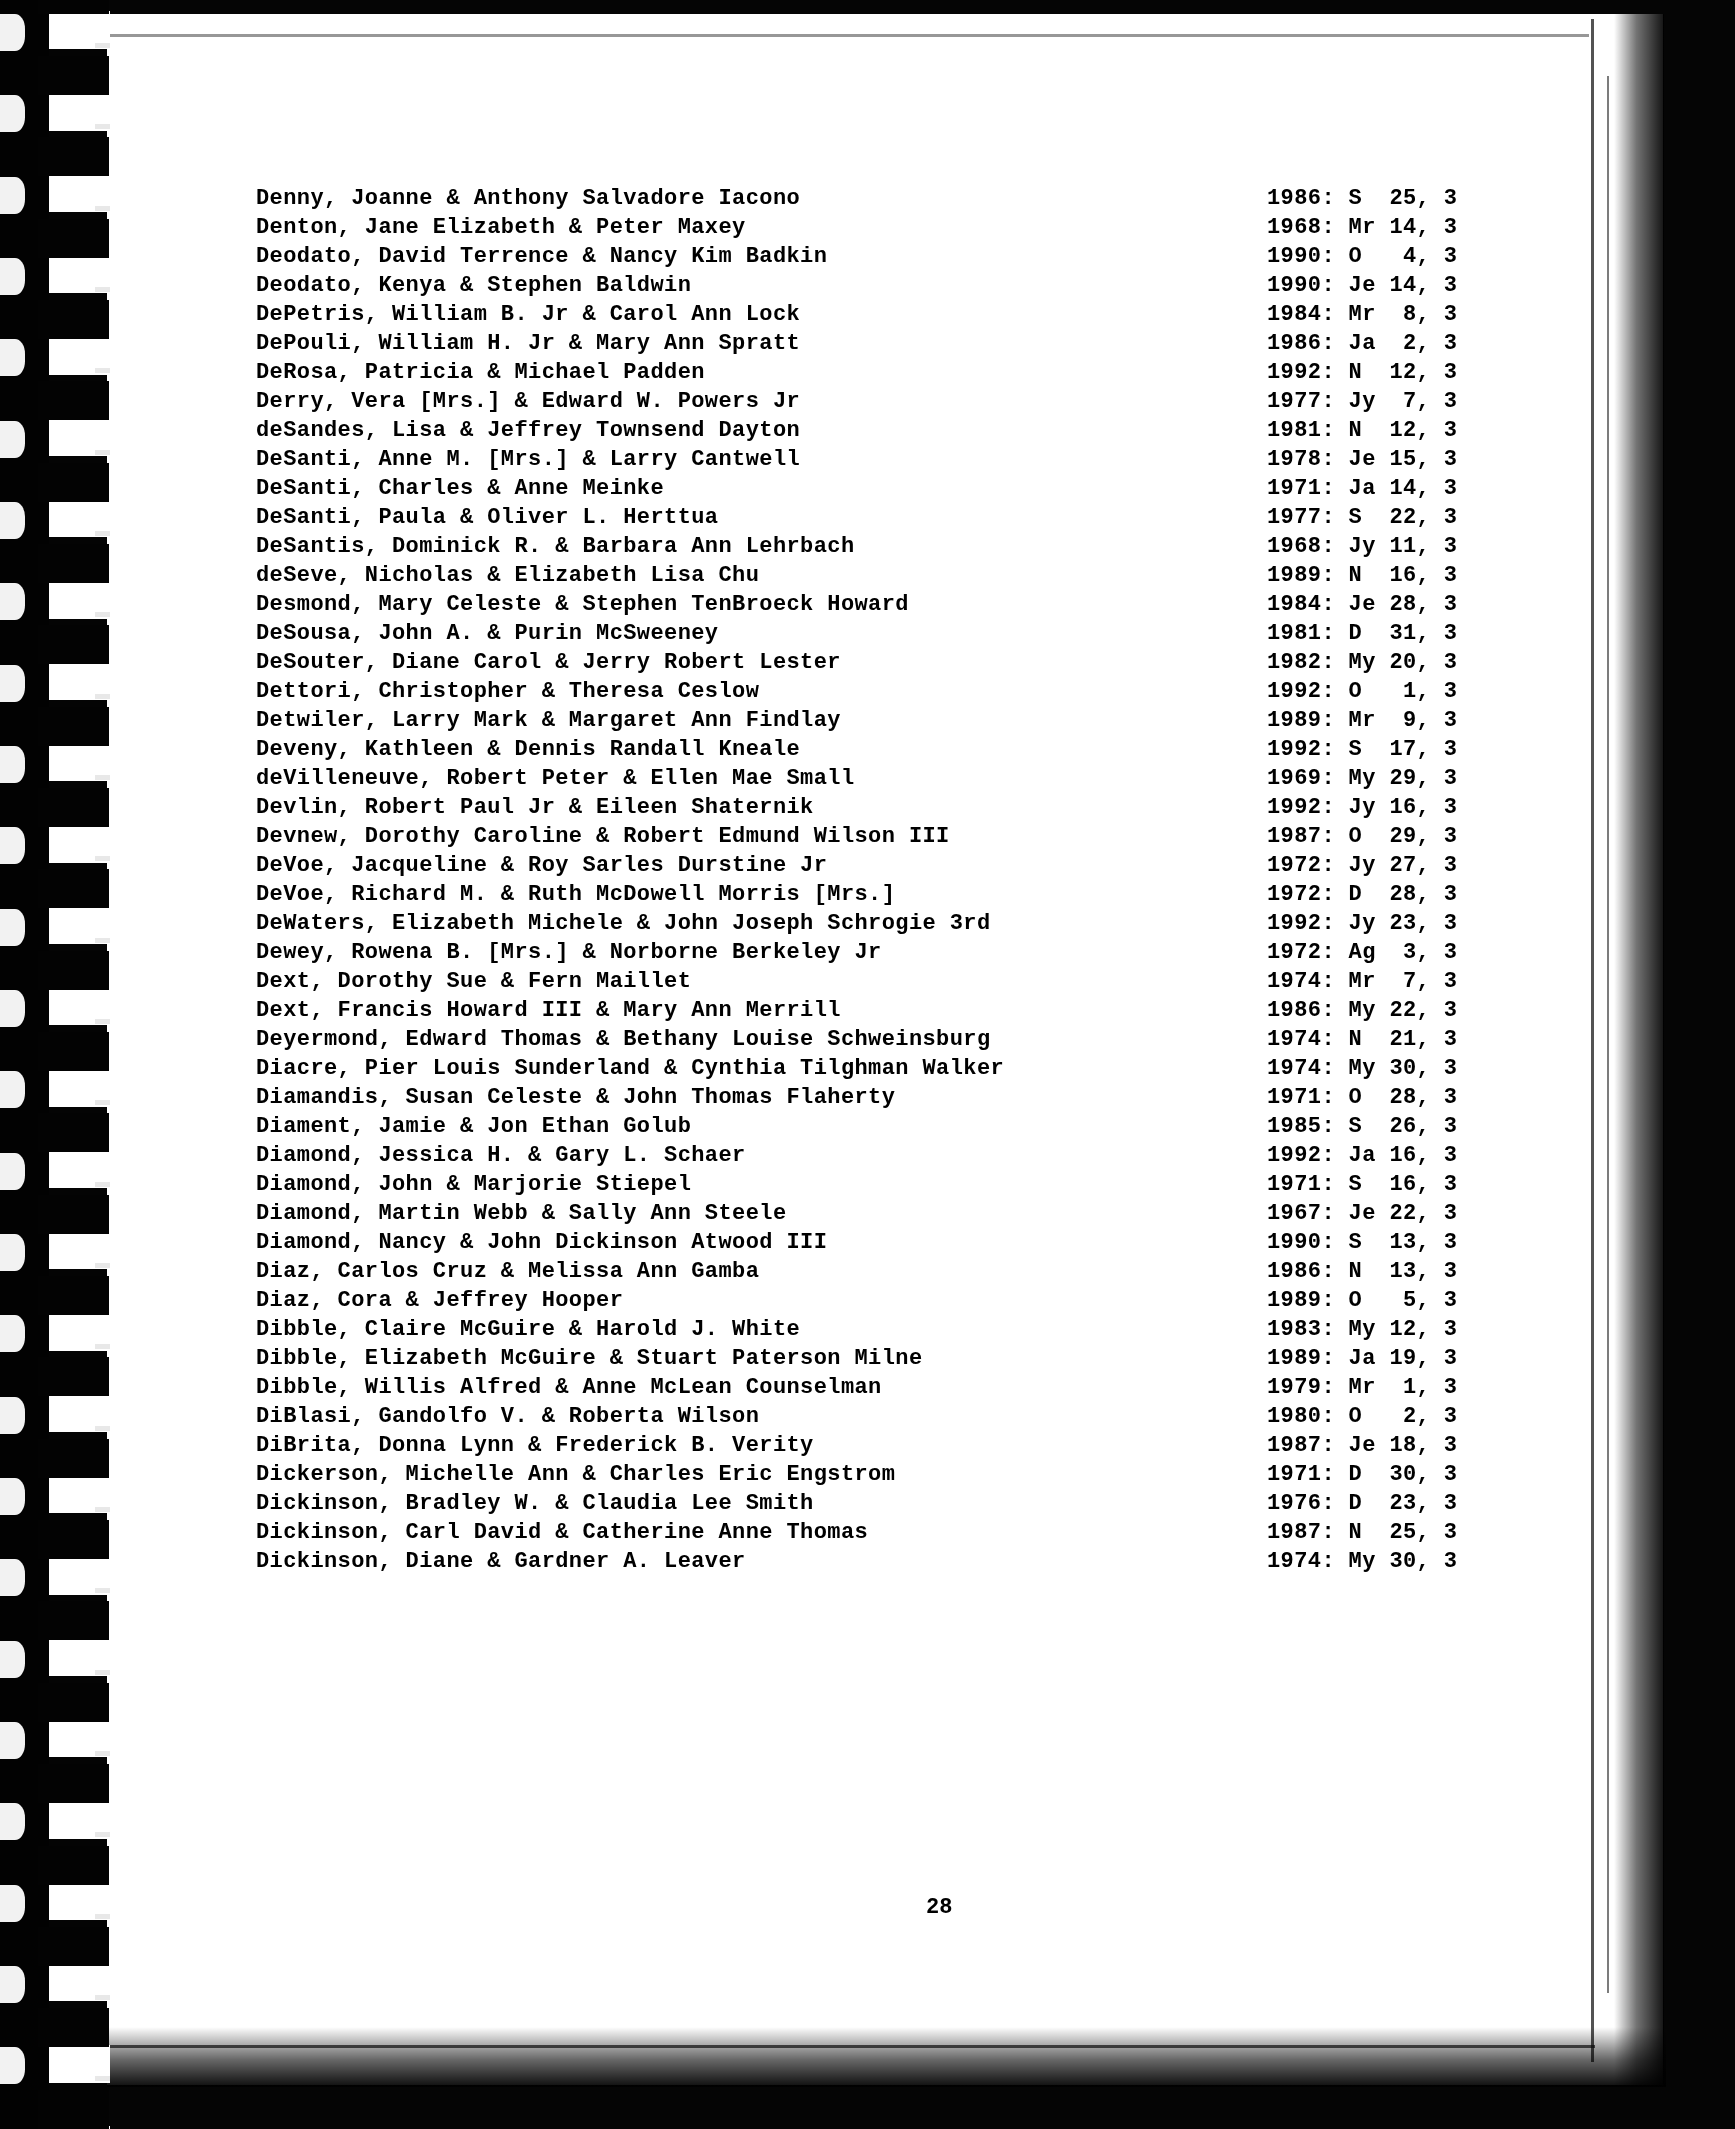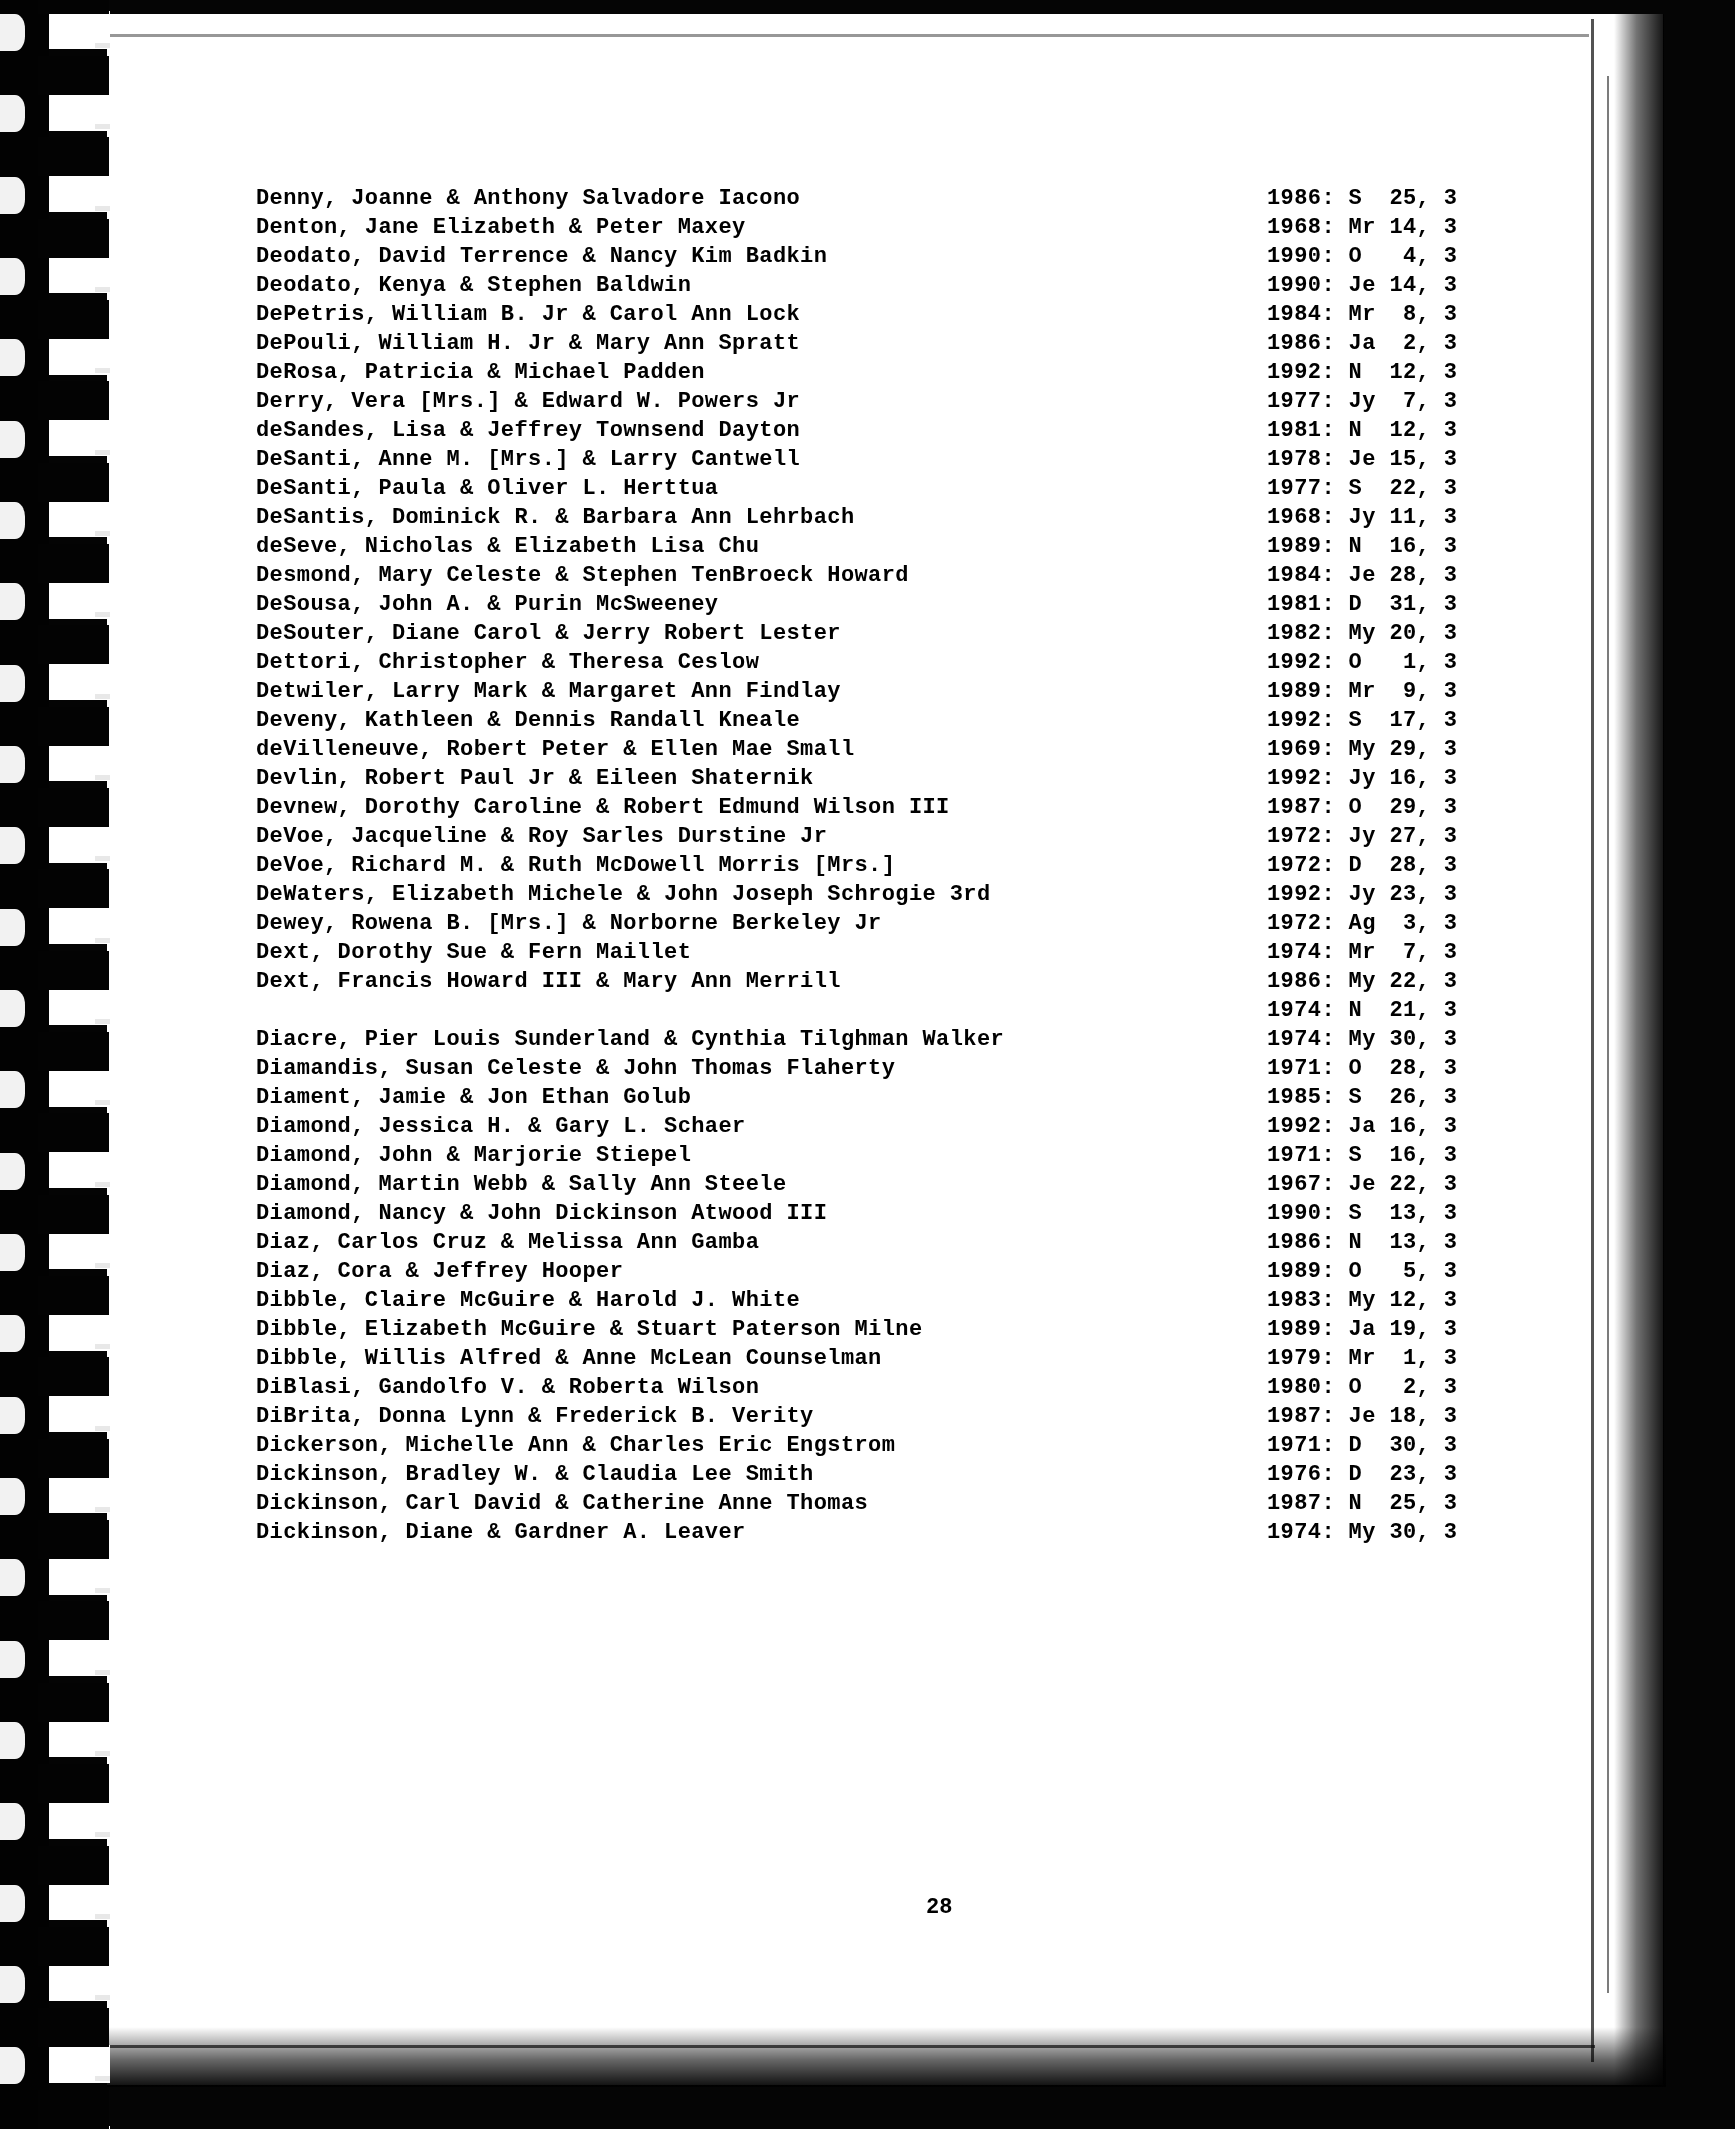--- a/index.html
+++ b/index.html
@@ -314,39 +314,40 @@
         <div class="entry-row"><span class="entry-name">Denny, Joanne &amp; Anthony Salvadore Iacono</span><span class="entry-date">1986: S  25, 3</span></div>
         <div class="entry-row"><span class="entry-name">Denton, Jane Elizabeth &amp; Peter Maxey</span><span class="entry-date">1968: Mr 14, 3</span></div>
         <div class="entry-row"><span class="entry-name">Deodato, David Terrence &amp; Nancy Kim Badkin</span><span class="entry-date">1990: O   4, 3</span></div>
         <div class="entry-row"><span class="entry-name">Deodato, Kenya &amp; Stephen Baldwin</span><span class="entry-date">1990: Je 14, 3</span></div>
         <div class="entry-row"><span class="entry-name">DePetris, William B. Jr &amp; Carol Ann Lock</span><span class="entry-date">1984: Mr  8, 3</span></div>
         <div class="entry-row"><span class="entry-name">DePouli, William H. Jr &amp; Mary Ann Spratt</span><span class="entry-date">1986: Ja  2, 3</span></div>
         <div class="entry-row"><span class="entry-name">DeRosa, Patricia &amp; Michael Padden</span><span class="entry-date">1992: N  12, 3</span></div>
         <div class="entry-row"><span class="entry-name">Derry, Vera [Mrs.] &amp; Edward W. Powers Jr</span><span class="entry-date">1977: Jy  7, 3</span></div>
         <div class="entry-row"><span class="entry-name">deSandes, Lisa &amp; Jeffrey Townsend Dayton</span><span class="entry-date">1981: N  12, 3</span></div>
         <div class="entry-row"><span class="entry-name">DeSanti, Anne M. [Mrs.] &amp; Larry Cantwell</span><span class="entry-date">1978: Je 15, 3</span></div>
+        <div class="entry-row"><span class="entry-name">DeSanti, Charles &amp; Anne Meinke</span><span class="entry-date">1971: Ja 14, 3</span></div>
         <div class="entry-row"><span class="entry-name">DeSanti, Paula &amp; Oliver L. Herttua</span><span class="entry-date">1977: S  22, 3</span></div>
         <div class="entry-row"><span class="entry-name">DeSantis, Dominick R. &amp; Barbara Ann Lehrbach</span><span class="entry-date">1968: Jy 11, 3</span></div>
         <div class="entry-row"><span class="entry-name">deSeve, Nicholas &amp; Elizabeth Lisa Chu</span><span class="entry-date">1989: N  16, 3</span></div>
         <div class="entry-row"><span class="entry-name">Desmond, Mary Celeste &amp; Stephen TenBroeck Howard</span><span class="entry-date">1984: Je 28, 3</span></div>
         <div class="entry-row"><span class="entry-name">DeSousa, John A. &amp; Purin McSweeney</span><span class="entry-date">1981: D  31, 3</span></div>
         <div class="entry-row"><span class="entry-name">DeSouter, Diane Carol &amp; Jerry Robert Lester</span><span class="entry-date">1982: My 20, 3</span></div>
         <div class="entry-row"><span class="entry-name">Dettori, Christopher &amp; Theresa Ceslow</span><span class="entry-date">1992: O   1, 3</span></div>
         <div class="entry-row"><span class="entry-name">Detwiler, Larry Mark &amp; Margaret Ann Findlay</span><span class="entry-date">1989: Mr  9, 3</span></div>
         <div class="entry-row"><span class="entry-name">Deveny, Kathleen &amp; Dennis Randall Kneale</span><span class="entry-date">1992: S  17, 3</span></div>
         <div class="entry-row"><span class="entry-name">deVilleneuve, Robert Peter &amp; Ellen Mae Small</span><span class="entry-date">1969: My 29, 3</span></div>
         <div class="entry-row"><span class="entry-name">Devlin, Robert Paul Jr &amp; Eileen Shaternik</span><span class="entry-date">1992: Jy 16, 3</span></div>
         <div class="entry-row"><span class="entry-name">Devnew, Dorothy Caroline &amp; Robert Edmund Wilson III</span><span class="entry-date">1987: O  29, 3</span></div>
         <div class="entry-row"><span class="entry-name">DeVoe, Jacqueline &amp; Roy Sarles Durstine Jr</span><span class="entry-date">1972: Jy 27, 3</span></div>
         <div class="entry-row"><span class="entry-name">DeVoe, Richard M. &amp; Ruth McDowell Morris [Mrs.]</span><span class="entry-date">1972: D  28, 3</span></div>
         <div class="entry-row"><span class="entry-name">DeWaters, Elizabeth Michele &amp; John Joseph Schrogie 3rd</span><span class="entry-date">1992: Jy 23, 3</span></div>
         <div class="entry-row"><span class="entry-name">Dewey, Rowena B. [Mrs.] &amp; Norborne Berkeley Jr</span><span class="entry-date">1972: Ag  3, 3</span></div>
         <div class="entry-row"><span class="entry-name">Dext, Dorothy Sue &amp; Fern Maillet</span><span class="entry-date">1974: Mr  7, 3</span></div>
         <div class="entry-row"><span class="entry-name">Dext, Francis Howard III &amp; Mary Ann Merrill</span><span class="entry-date">1986: My 22, 3</span></div>
-        <div class="entry-row"><span class="entry-date">1974: N  21, 3</span></div>
+        <div class="entry-row"><span class="entry-name">Deyermond, Edward Thomas &amp; Bethany Louise Schweinsburg</span><span class="entry-date">1974: N  21, 3</span></div>
         <div class="entry-row"><span class="entry-name">Diacre, Pier Louis Sunderland &amp; Cynthia Tilghman Walker</span><span class="entry-date">1974: My 30, 3</span></div>
         <div class="entry-row"><span class="entry-name">Diamandis, Susan Celeste &amp; John Thomas Flaherty</span><span class="entry-date">1971: O  28, 3</span></div>
         <div class="entry-row"><span class="entry-name">Diament, Jamie &amp; Jon Ethan Golub</span><span class="entry-date">1985: S  26, 3</span></div>
         <div class="entry-row"><span class="entry-name">Diamond, Jessica H. &amp; Gary L. Schaer</span><span class="entry-date">1992: Ja 16, 3</span></div>
         <div class="entry-row"><span class="entry-name">Diamond, John &amp; Marjorie Stiepel</span><span class="entry-date">1971: S  16, 3</span></div>
         <div class="entry-row"><span class="entry-name">Diamond, Martin Webb &amp; Sally Ann Steele</span><span class="entry-date">1967: Je 22, 3</span></div>
         <div class="entry-row"><span class="entry-name">Diamond, Nancy &amp; John Dickinson Atwood III</span><span class="entry-date">1990: S  13, 3</span></div>
         <div class="entry-row"><span class="entry-name">Diaz, Carlos Cruz &amp; Melissa Ann Gamba</span><span class="entry-date">1986: N  13, 3</span></div>
         <div class="entry-row"><span class="entry-name">Diaz, Cora &amp; Jeffrey Hooper</span><span class="entry-date">1989: O   5, 3</span></div>
         <div class="entry-row"><span class="entry-name">Dibble, Claire McGuire &amp; Harold J. White</span><span class="entry-date">1983: My 12, 3</span></div>

